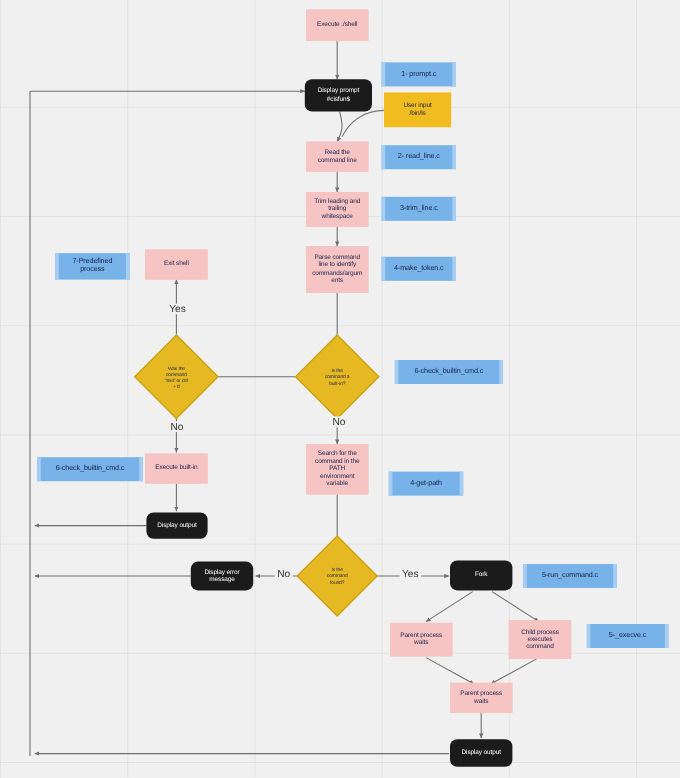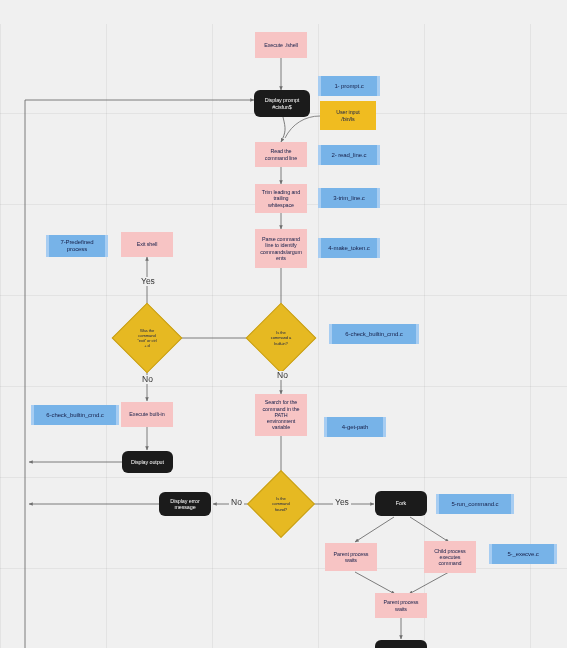--- a/index.html
+++ b/index.html
@@ -5,21 +5,21 @@
 <style>
   html,body{margin:0;padding:0;}
   body{
     width:567px;height:648px;
     background:#f0f0f0;
     font-family:"Liberation Sans", sans-serif;
     overflow:hidden;
     position:relative;
   }
   #canvas{
-    position:absolute;left:0;top:0;width:567px;height:460px;margin-top:24px;
+    position:absolute;left:0;top:0;width:567px;height:460px;
   }
   
   .grid{
     position:absolute;left:0;top:0;width:567px;height:648px;
     background-image:
       linear-gradient(to right, rgba(0,0,0,0.055) 1px, transparent 1px),
       linear-gradient(to bottom, rgba(0,0,0,0.055) 1px, transparent 1px);
     background-size:106px 91px;
     background-position:0 -2px;
     pointer-events:none;

